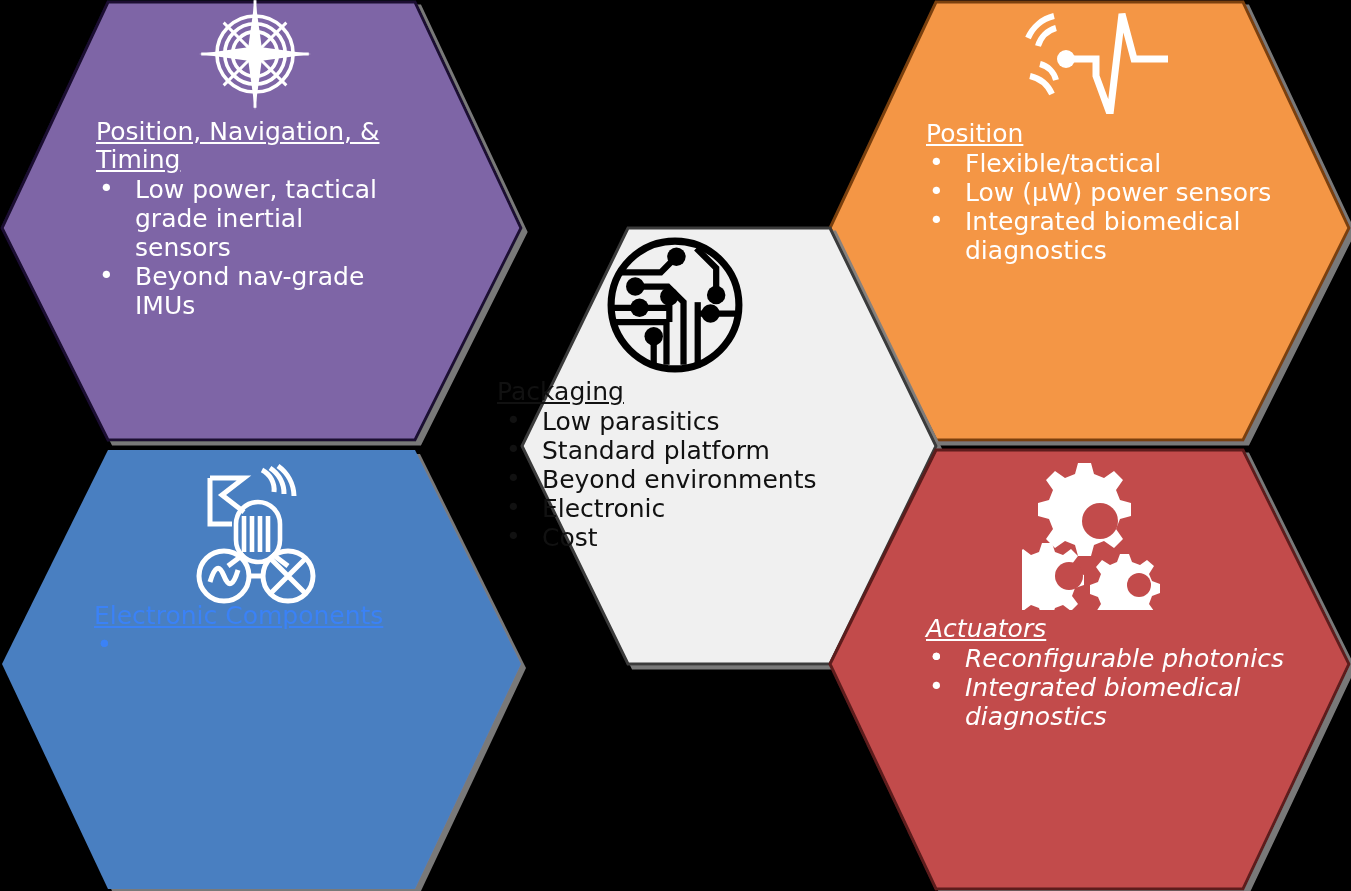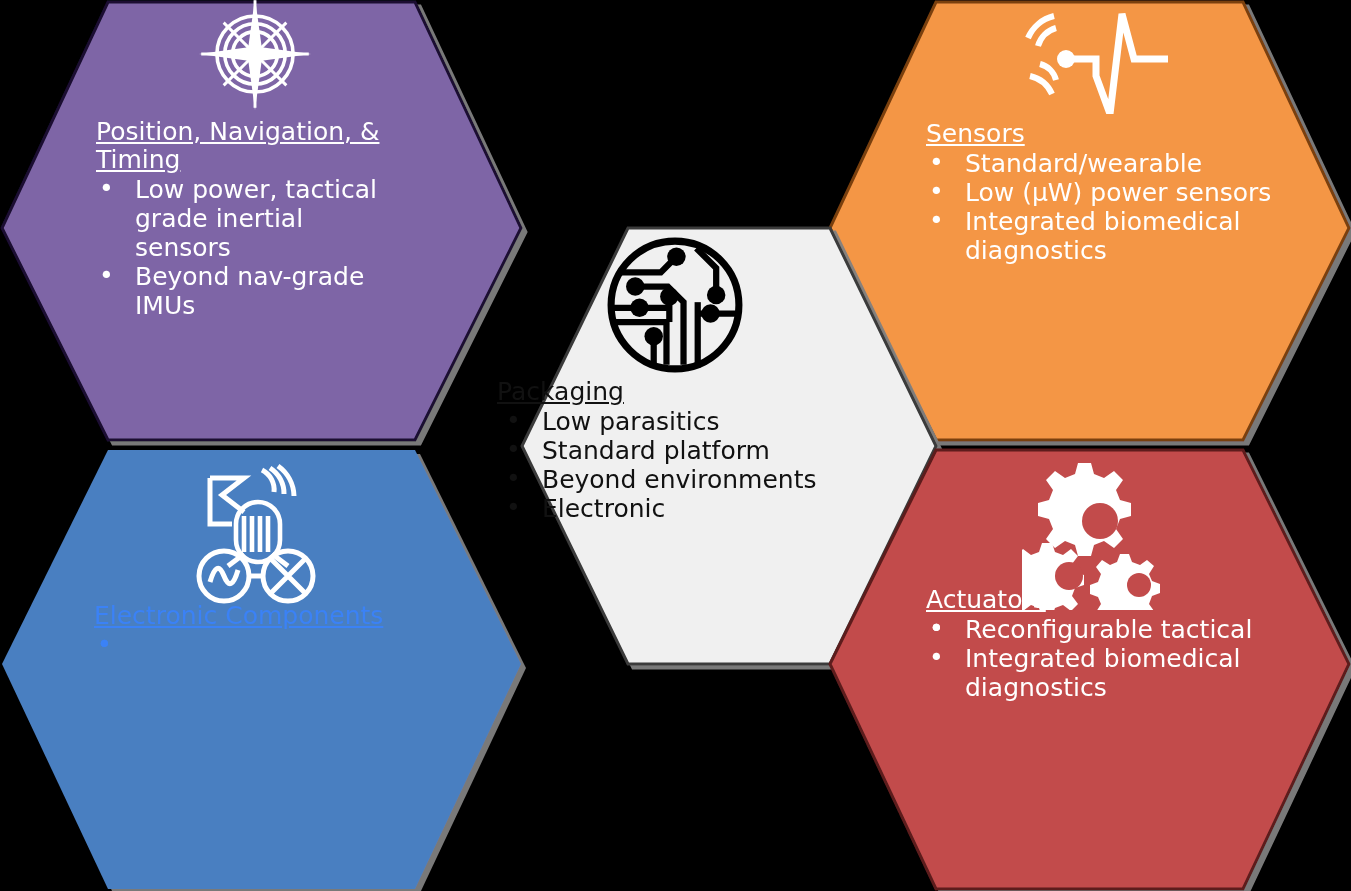--- a/index.html
+++ b/index.html
@@ -25,21 +25,21 @@
     font-size:25px;line-height:1.16;
     padding-left:39px;
     margin:0;
   }
   ul.bul li .bt{position:absolute;left:3px;top:-1px;font-size:25px;line-height:1.16;}
 
   .lt-pnt{left:96px;  top:118px;  width:310px;color:#fff;}
   .lt-sen{left:926px; top:120px;  width:360px;color:#fff;}
   .lt-pkg{left:497px; top:378px;  width:330px;color:#111;}
   .lt-ele{left:94px;  top:602px;  width:340px;color:#3b82f6;}
-  .lt-act{left:926px; top:586px;  width:360px;color:#fff;}
+  .lt-act{left:926px; top:615px;  width:360px;color:#fff;font-style:italic;}
 
   .lt-pkg ul.bul li{padding-left:45px;}
   .lt-pkg ul.bul li .bt{left:9px;}
 
   .icon{position:absolute;}
   .ic-compass{left:196px;top:-2px;width:118px;height:112px;}
   .ic-sensor {left:1018px;top:4px;width:150px;height:110px;}
   .ic-circuit{left:604px;top:234px;width:142px;height:142px;}
   .ic-elec   {left:192px;top:462px;width:128px;height:146px;}
   .ic-gears  {left:1022px;top:458px;width:166px;height:152px;}
@@ -158,48 +158,49 @@
 
   <div class="cell lt-pnt">
     <div class="title">Position, Navigation, &amp; Timing</div>
     <ul class="bul">
       <li><span class="bt">•</span><span>Low power, tactical grade inertial sensors</span></li>
       <li><span class="bt">•</span><span>Beyond nav-grade IMUs</span></li>
     </ul>
   </div>
 
   <div class="cell lt-sen">
-    <div class="title">Sensors</div>
-    <ul class="bul">
-      <li><span class="bt">•</span><span>Standard/wearable</span></li>
+    <div class="title">Position</div>
+    <ul class="bul">
+      <li><span class="bt">•</span><span>Flexible/tactical</span></li>
       <li><span class="bt">•</span><span>Low (μW) power sensors</span></li>
       <li><span class="bt">•</span><span>Integrated biomedical diagnostics</span></li>
     </ul>
   </div>
 
   <div class="cell lt-pkg">
     <div class="title">Packaging</div>
     <ul class="bul">
       <li><span class="bt">•</span><span>Low parasitics</span></li>
       <li><span class="bt">•</span><span>Standard platform</span></li>
       <li><span class="bt">•</span><span>Beyond environments</span></li>
       <li><span class="bt">•</span><span>Electronic</span></li>
+      <li><span class="bt">•</span><span>Cost</span></li>
     </ul>
   </div>
 
   <div class="cell lt-ele">
     <div class="title">Electronic Components</div>
     <ul class="bul">
       <li><span class="bt">•</span></li>
       <li><span class="bt">•</span></li>
     </ul>
   </div>
 
   <div class="cell lt-act">
     <div class="title">Actuators</div>
     <ul class="bul">
       <li><span class="bt">•</span></li>
-      <li><span class="bt">•</span><span>Reconfigurable tactical</span></li>
+      <li><span class="bt">•</span><span>Reconfigurable photonics</span></li>
       <li><span class="bt">•</span><span>Integrated biomedical diagnostics</span></li>
     </ul>
   </div>
 
 </div>
 
 </body></html>

